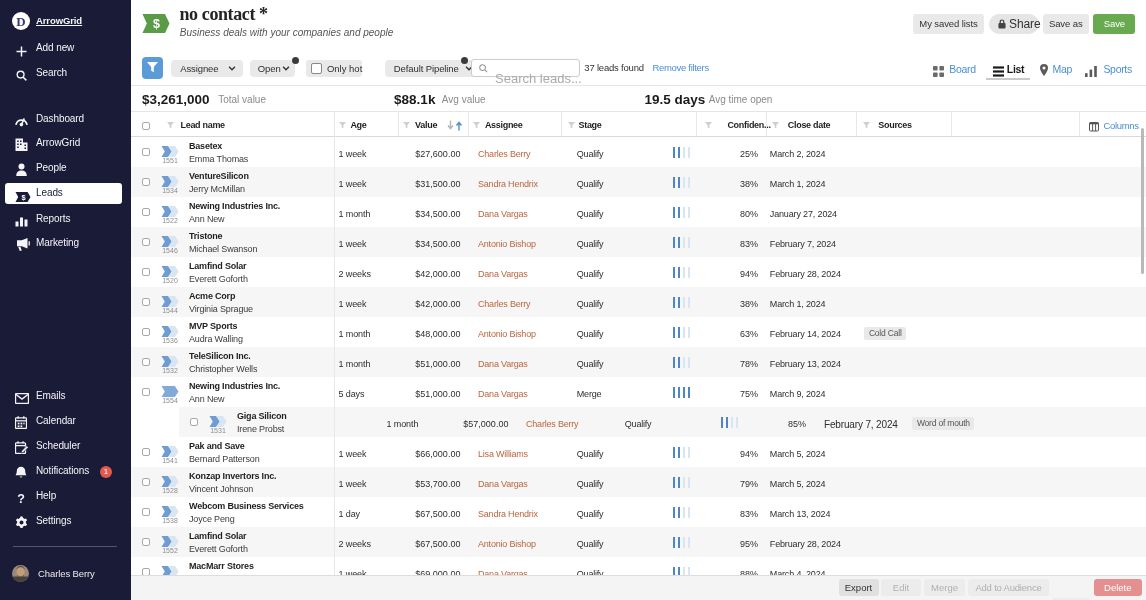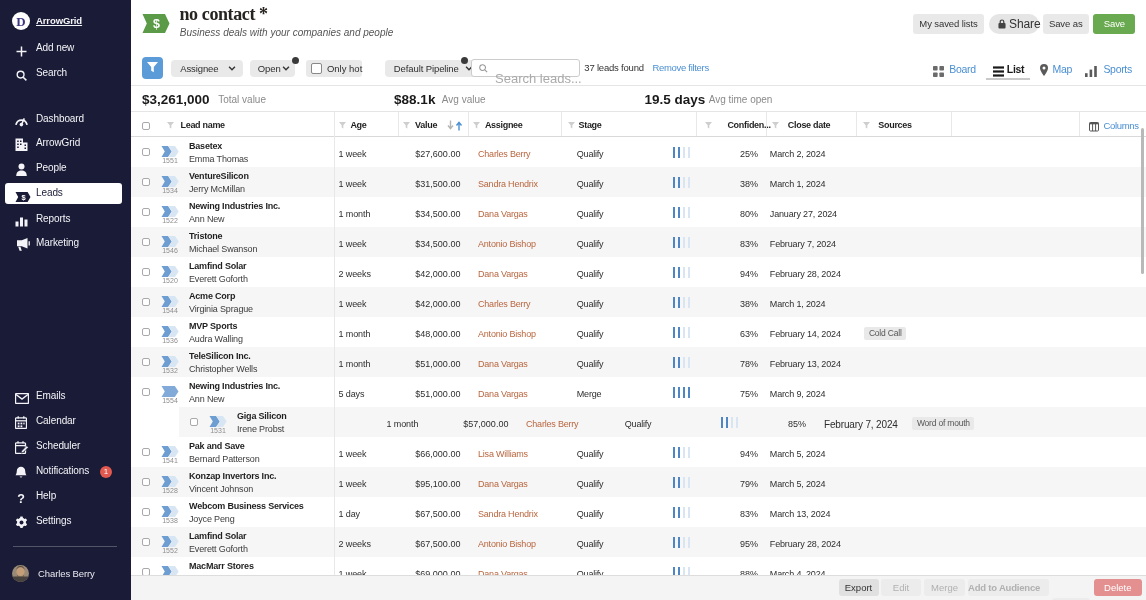--- a/index.html
+++ b/index.html
@@ -526,21 +526,21 @@
 <div style="position:absolute;left:0;top:467px;width:1015px;height:30px;background:#f6f6f6;">
 <span style="position:absolute;left:10.5px;top:11px;width:8px;height:8px;border:1px solid #a9a9a9;border-radius:2px;background:#fff;"></span>
 <span style="position:absolute;left:30px;top:5.5px;"><svg width="18" height="11" viewBox="0 0 18 11">
             <path d="M0.5 0 L7 0 L10.7 5.5 L7 11 L0.5 11 L3.8 5.5 Z" fill="#6d9dd1"></path>
             <path d="M7.5 0 L14 0 L17.7 5.5 L14 11 L7.5 11 L11 5.5 Z" fill="#d8e6f4"></path>
           </svg></span>
 <span style="position:absolute;left:30px;top:20px;width:18px;text-align:center;font-size:7px;color:#8d8d8d;">1528</span>
 <span style="position:absolute;left:58px;top:4.4px;font-size:9px;font-weight:bold;color:#1f1f1f;letter-spacing:-0.2px;">Konzap Invertors Inc.</span>
 <span style="position:absolute;left:58px;top:16.5px;font-size:9px;color:#3c3c3c;letter-spacing:-0.15px;">Vincent Johnson</span>
 <span style="position:absolute;left:207.5px;top:11.5px;font-size:9px;color:#2e2e2e;letter-spacing:-0.1px;">1 week</span>
-<span style="position:absolute;left:229.4px;top:11.5px;width:100px;text-align:right;font-size:9px;color:#2e2e2e;">$95,100.00</span>
+<span style="position:absolute;left:229.4px;top:11.5px;width:100px;text-align:right;font-size:9px;color:#2e2e2e;">$53,700.00</span>
 <span style="position:absolute;left:347px;top:11.5px;font-size:9px;color:#b9663f;letter-spacing:-0.2px;">Dana Vargas</span>
 <span style="position:absolute;left:445.8px;top:11.5px;font-size:9px;color:#2e2e2e;letter-spacing:-0.2px;">Qualify</span>
 <span style="position:absolute;left:541.5px;top:10px;width:18px;height:11px;">
           <i style="position:absolute;left:0px;top:0;width:2.5px;height:10.5px;background:#4e86c4;"></i>
           <i style="position:absolute;left:5px;top:0;width:2.5px;height:10.5px;background:#4e86c4;"></i>
           <i style="position:absolute;left:10px;top:0;width:2.5px;height:10.5px;background:#d9e5f2;"></i>
           <i style="position:absolute;left:15px;top:0;width:2.5px;height:10.5px;background:#d9e5f2;"></i>
         </span>
 <span style="position:absolute;left:569px;top:11.5px;width:58px;text-align:right;font-size:9px;color:#2e2e2e;">79%</span>
 <span style="position:absolute;left:638.8px;top:11.5px;font-size:9px;color:#2e2e2e;letter-spacing:-0.15px;">March 5, 2024</span>
@@ -615,21 +615,21 @@
 <span style="position:absolute;left:638.8px;top:11.5px;font-size:9px;color:#2e2e2e;letter-spacing:-0.15px;">March 4, 2024</span>
 
 </div>
 
   <div class="abs" style="left:203px;top:112px;width:1px;height:463px;background:#e8e8e8;"></div>
 
   <div class="abs" style="left:0;top:575px;width:1015px;height:25px;background:#f4f4f4;border-top:1px solid #ddd;">
     <span style="position:absolute;left:707.5px;top:3px;width:40px;height:17px;line-height:17px;text-align:center;background:#e0e0e0;border-radius:3px;font-size:9.5px;color:#333;">Export</span>
     <span style="position:absolute;left:750px;top:3px;width:40px;height:17px;line-height:17px;text-align:center;background:#ececec;border-radius:3px;font-size:9.5px;color:#b0b0b0;">Edit</span>
     <span style="position:absolute;left:793px;top:3px;width:41px;height:17px;line-height:17px;text-align:center;background:#ececec;border-radius:3px;font-size:9.5px;color:#b0b0b0;">Merge</span>
-    <span style="position:absolute;left:837px;top:3px;width:81px;height:17px;line-height:17px;background:#ececec;border-radius:3px;font-size:9.5px;letter-spacing:-0.2px;color:#b0b0b0;font-weight:bold;">Add to Audience</span>
+    <span style="position:absolute;left:837px;top:3px;width:81px;height:17px;line-height:17px;text-align:center;background:#ececec;border-radius:3px;font-size:9.5px;letter-spacing:-0.2px;color:#b0b0b0;">Add to Audience</span>
     <span style="position:absolute;left:921px;top:3px;width:38px;height:17px;line-height:17px;text-align:center;background:#ececec;border-radius:3px;font-size:9.5px;color:#b0b0b0;margin-top:19px;">Email</span>
     <span style="position:absolute;left:963px;top:3px;width:47.5px;height:17px;line-height:17px;text-align:center;background:#e59090;border-radius:3px;font-size:9.5px;color:#fff;">Delete</span>
   </div>
 
   <div class="abs" style="left:1009.5px;top:128px;width:3.5px;height:146px;background:#b9b9b9;border-radius:2px;"></div>
 </div>
 
 </div>
 
 </body></html>

